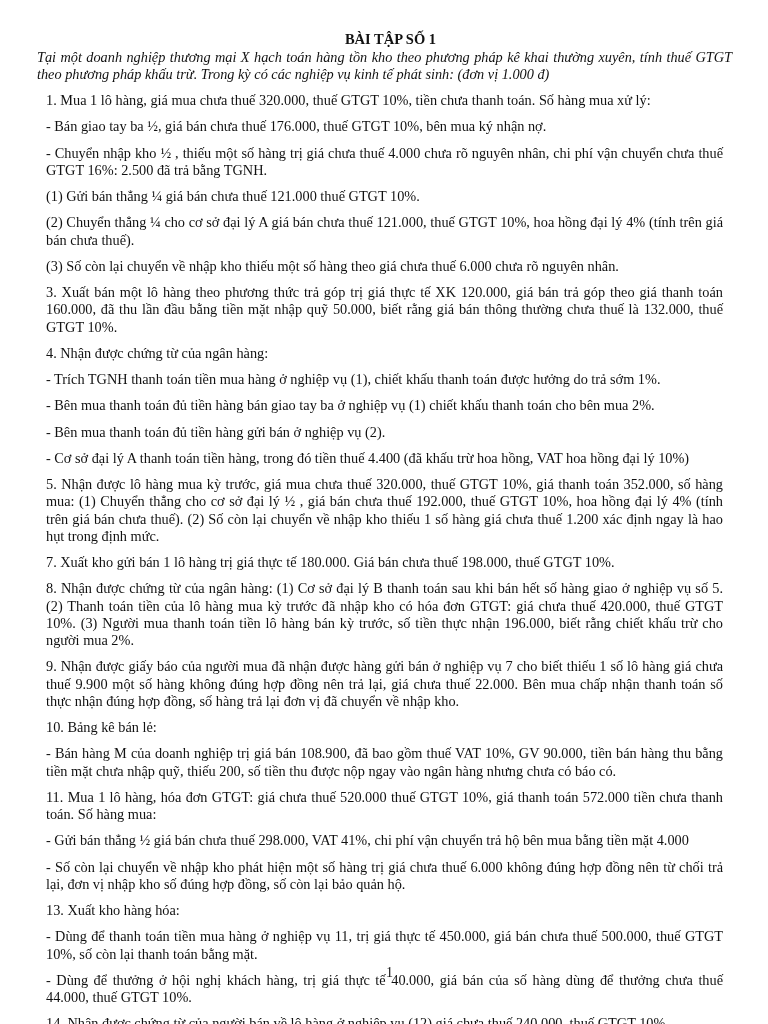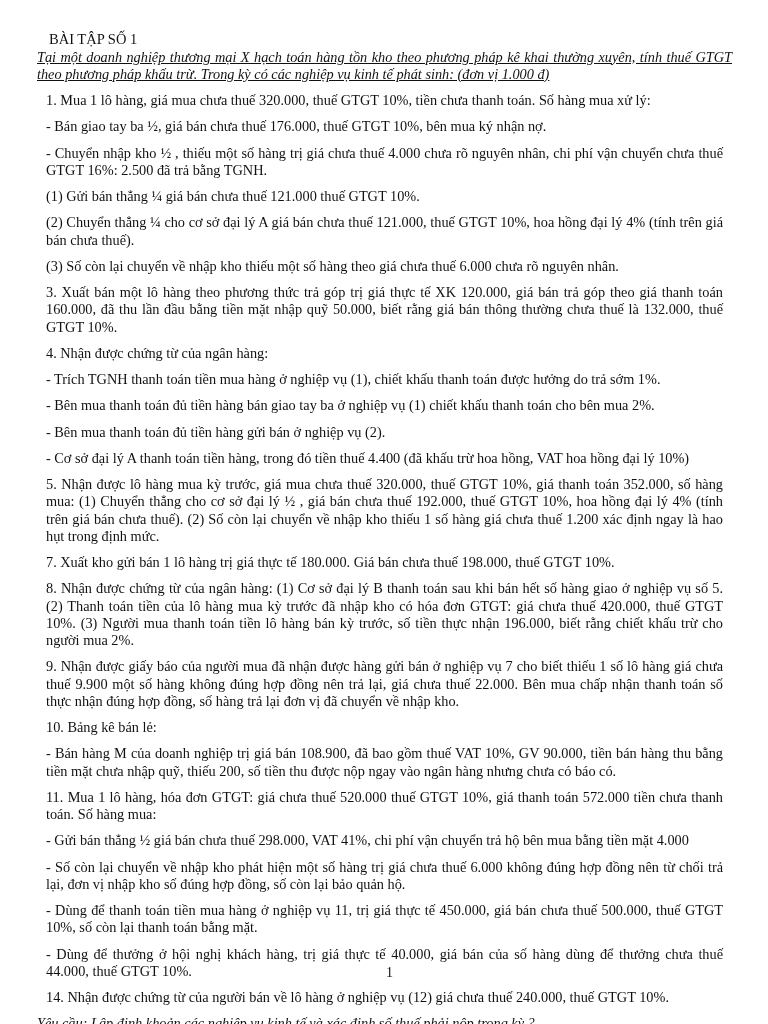--- a/index.html
+++ b/index.html
@@ -1,20 +1,20 @@
 <!DOCTYPE html>
 <html><head>
   <meta charset="utf-8">
   <style>
     html, body { margin: 0; padding: 0; background: #ffffff; }
     body { width: 768px; height: 1024px; position: relative; overflow: hidden;
       font-family: "Liberation Serif", serif; color: #111; }
     .page { position: absolute; left: 37px; top: 31px; width: 695px; font-size: 14.3px; line-height: 17.25px; }
-    .title { font-weight: normal; font-size: 14.5px; margin: 0; line-height: 17.5px; padding-left: 12px; }
-    .intro { font-style: italic; text-align: justify; margin: 0; text-decoration: underline; }
+    .title { text-align: center; font-weight: bold; font-size: 14.5px; margin: 0; line-height: 17.5px; padding-left: 12px; }
+    .intro { font-style: italic; text-align: justify; margin: 0; }
     p { margin: 9px; text-align: justify; }
     .req { font-style: italic; font-weight: normal; margin: 0; }
     .pagenum { position: absolute; left: 386px; top: 965px; font-size: 14px; }
   </style>
 </head>
 <body>
 
 <div class="page">
   <p class="title">BÀI TẬP SỐ 1</p>
   <p class="intro">Tại một doanh nghiệp thương mại X hạch toán hàng tồn kho theo phương pháp kê khai thường xuyên, tính thuế GTGT theo phương pháp khấu trừ. Trong kỳ có các nghiệp vụ kinh tế phát sinh: (đơn vị 1.000 đ)</p>
@@ -33,20 +33,21 @@
     <p>- Cơ sở đại lý A thanh toán tiền hàng, trong đó tiền thuế 4.400 (đã khấu trừ hoa hồng, VAT hoa hồng đại lý 10%)</p>
     <p>5. Nhận được lô hàng mua kỳ trước, giá mua chưa thuế 320.000, thuế GTGT 10%, giá thanh toán 352.000, số hàng mua: (1) Chuyển thẳng cho cơ sở đại lý ½ , giá bán chưa thuế 192.000, thuế GTGT 10%, hoa hồng đại lý 4% (tính trên giá bán chưa thuế). (2) Số còn lại chuyển về nhập kho thiếu 1 số hàng giá chưa thuế 1.200 xác định ngay là hao hụt trong định mức.</p>
     <p>7. Xuất kho gửi bán 1 lô hàng trị giá thực tế 180.000. Giá bán chưa thuế 198.000, thuế GTGT 10%.</p>
     <p>8. Nhận được chứng từ của ngân hàng: (1) Cơ sở đại lý B thanh toán sau khi bán hết số hàng giao ở nghiệp vụ số 5. (2) Thanh toán tiền của lô hàng mua kỳ trước đã nhập kho có hóa đơn GTGT: giá chưa thuế 420.000, thuế GTGT 10%.     (3) Người mua thanh toán tiền lô hàng bán kỳ trước, số tiền thực nhận 196.000, biết rằng chiết khấu trừ cho người mua 2%.</p>
     <p>9. Nhận được giấy báo của người mua đã nhận được hàng gửi bán ở nghiệp vụ 7 cho biết thiếu 1 số lô hàng giá chưa thuế 9.900 một số hàng không đúng hợp đồng nên trả lại, giá chưa thuế 22.000. Bên mua chấp nhận thanh toán số thực nhận đúng hợp đồng, số hàng trả lại đơn vị đã chuyển về nhập kho.</p>
     <p>10. Bảng kê bán lẻ:</p>
     <p>- Bán hàng M của doanh nghiệp trị giá bán 108.900, đã bao gồm thuế VAT 10%, GV 90.000, tiền bán hàng thu bằng tiền mặt chưa nhập quỹ, thiếu 200, số tiền thu được nộp ngay vào ngân hàng nhưng chưa có báo có.</p>
     <p>11. Mua 1 lô hàng, hóa đơn GTGT: giá chưa thuế 520.000 thuế GTGT 10%, giá thanh toán 572.000 tiền chưa thanh toán. Số hàng mua:</p>
     <p>- Gửi bán thẳng ½ giá bán chưa thuế 298.000, VAT 41%, chi phí vận chuyển trả hộ bên mua bằng tiền mặt 4.000</p>
     <p>- Số còn lại chuyển về nhập kho phát hiện một số hàng trị giá chưa thuế 6.000 không đúng hợp đồng nên từ chối trả lại, đơn vị nhập kho số đúng hợp đồng, số còn lại bảo quản hộ.</p>
+    <p>13. Xuất kho hàng hóa:</p>
     <p>- Dùng để thanh toán tiền mua hàng ở nghiệp vụ 11, trị giá thực tế 450.000, giá bán chưa thuế 500.000, thuế GTGT 10%, số còn lại thanh toán bằng mặt.</p>
     <p>- Dùng để thưởng ở hội nghị khách hàng, trị giá thực tế 40.000, giá bán của số hàng dùng để thưởng chưa thuế 44.000, thuế GTGT 10%.</p>
     <p>14. Nhận được chứng từ của người bán về lô hàng ở nghiệp vụ (12) giá chưa thuế 240.000, thuế GTGT 10%.</p>
   </div>
   <p class="req">Yêu cầu: Lập định khoản các nghiệp vụ kinh tế và  xác định số thuế phải nộp trong kỳ ?</p>
 </div>
 
 <div class="pagenum">1</div>
 
 </body></html>

